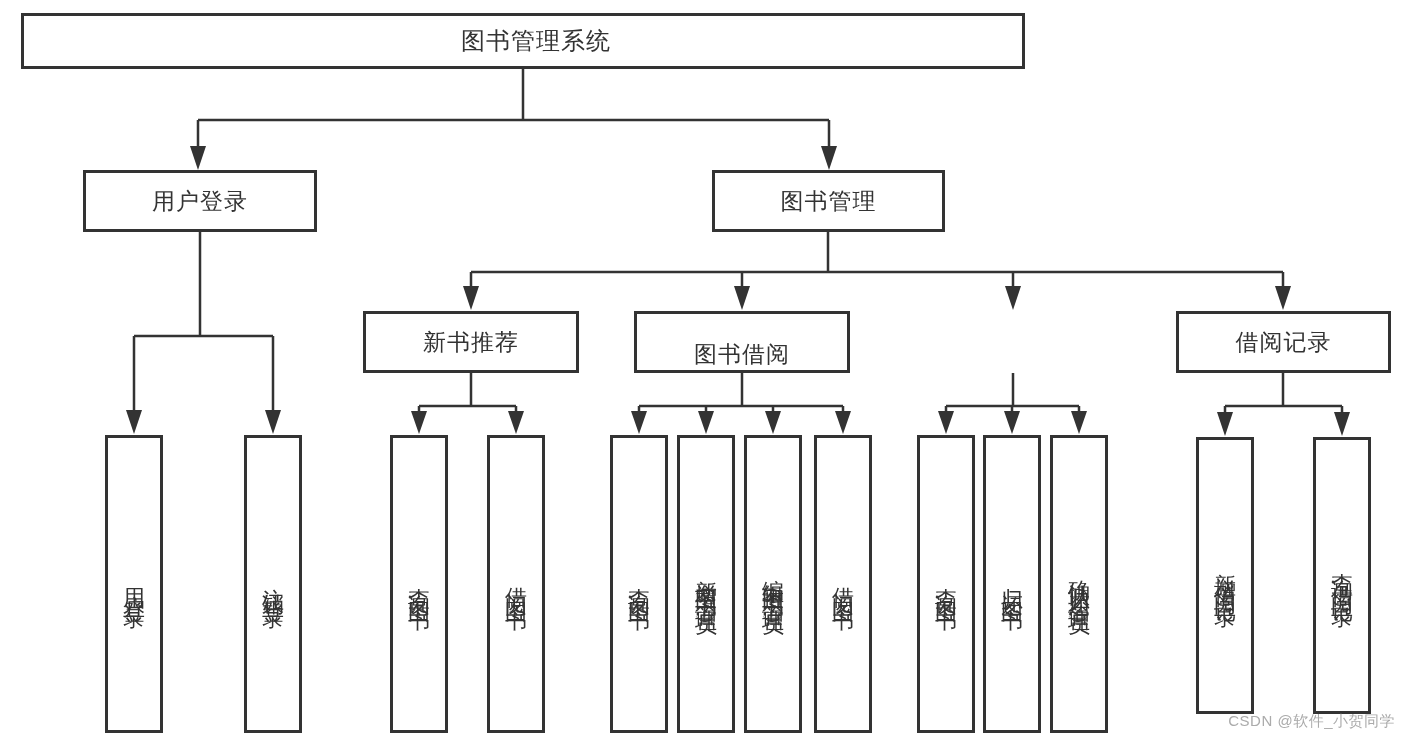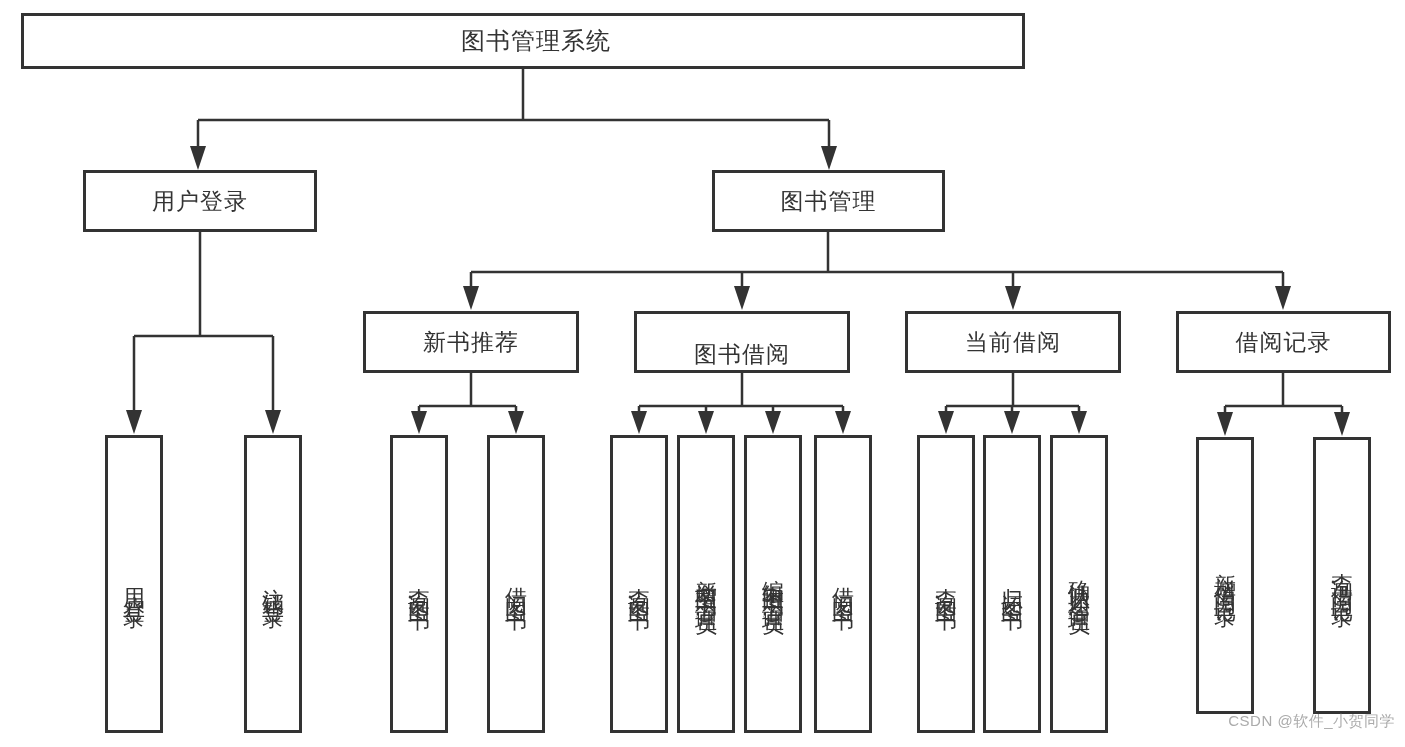--- a/index.html
+++ b/index.html
@@ -119,23 +119,20 @@
   <div class="node h" style="left:363px; top:311px; width:216px; height:62px;">
     <span>新书推荐</span>
   </div>
 
   <div class="node h" style="left:712px; top:170px; width:233px; height:62px;">
     <span>图书管理</span>
   </div>
   <div class="node h" style="left:634px; top:311px; width:216px; height:62px;align-items:flex-end;">
     <span>图书借阅</span>
   </div>
-  <div class="node h" style="left:905px; top:311px; width:216px; height:62px;">
-    <span>当前借阅</span>
-  </div>
   <div class="node h" style="left:1176px; top:311px; width:215px; height:62px;">
     <span>借阅记录</span>
   </div>
 
   <div class="node leaf" style="left:105px; top:435px; width:58px; height:298px;">
     <span class="vtext">用户登录</span>
   </div>
   <div class="node leaf" style="left:244px; top:435px; width:58px; height:298px;">
     <span class="vtext">注销登录</span>
   </div>

